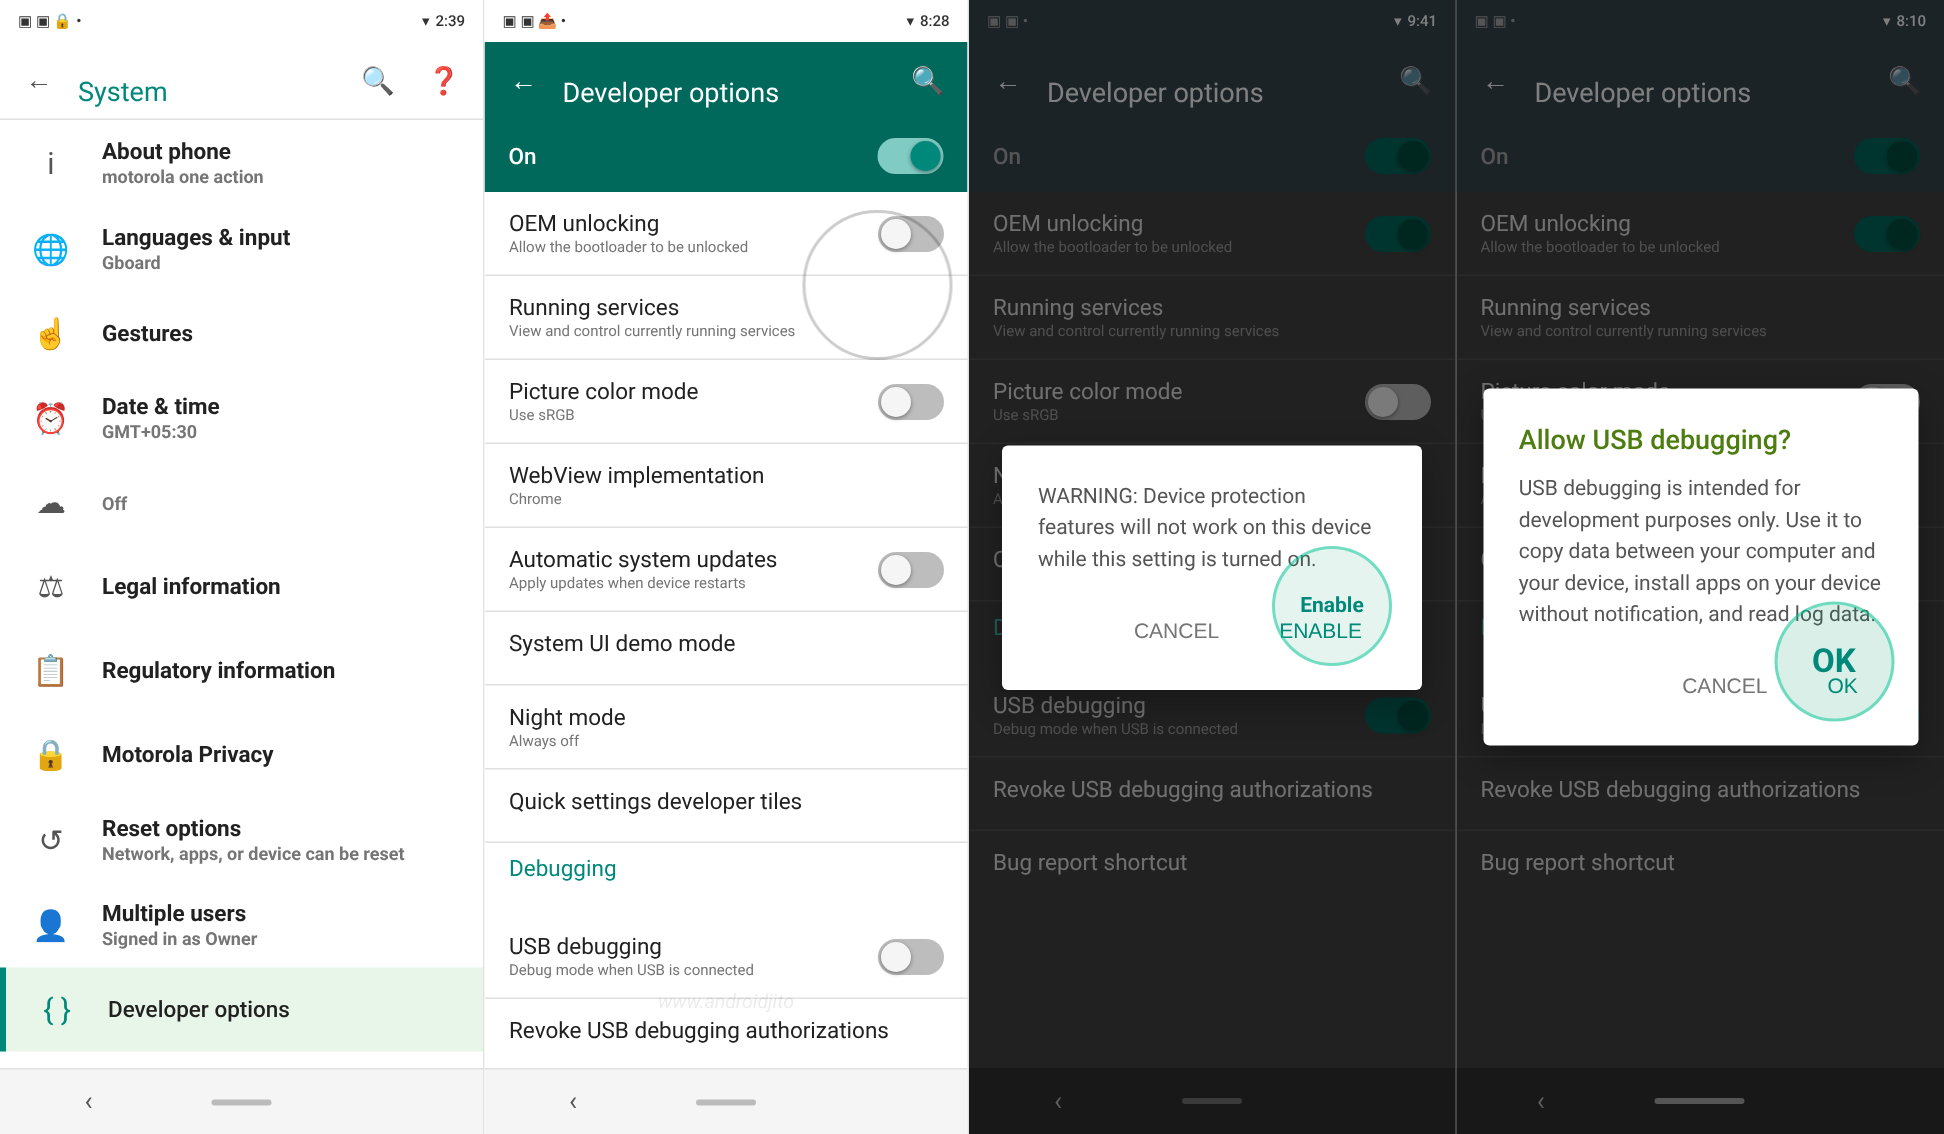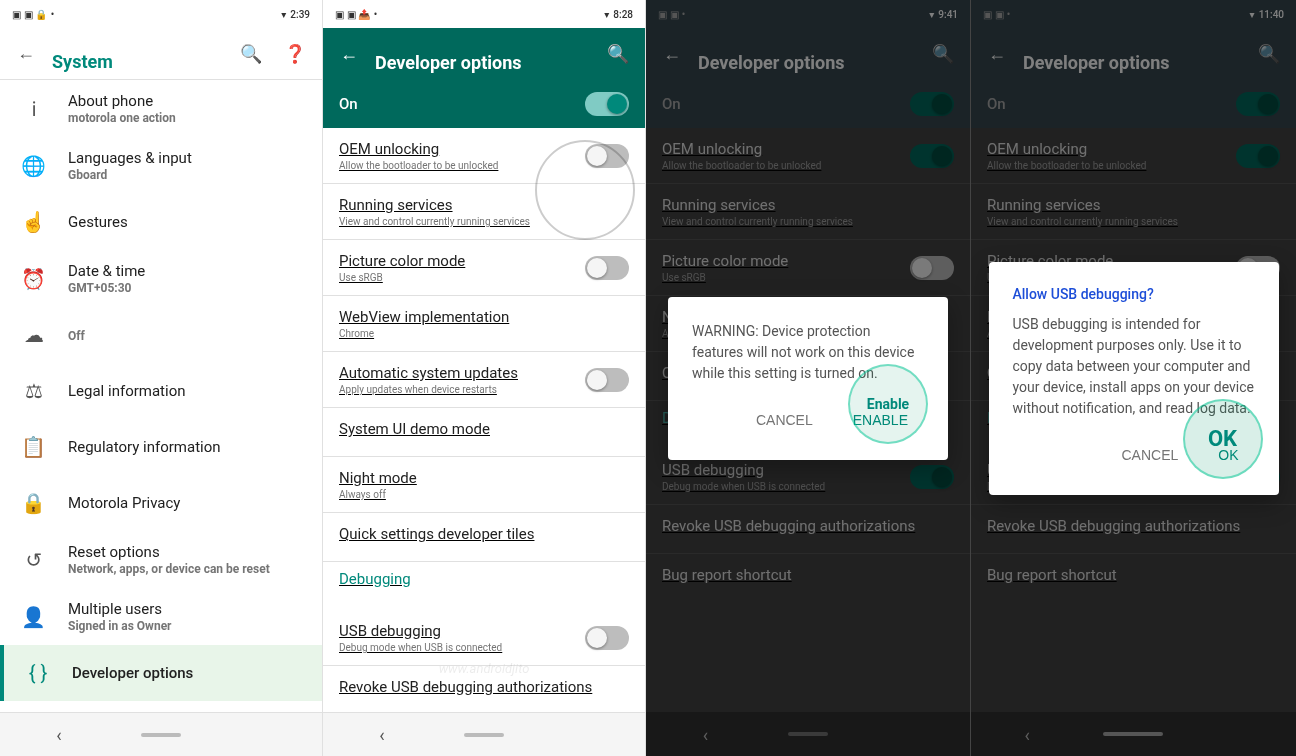--- a/index.html
+++ b/index.html
@@ -75,21 +75,21 @@
       padding: 0 8px;
       gap: 8px;
     }
     .app-bar.light { background: #fff; border-bottom: 1px solid #e0e0e0; }
     .app-bar.teal { background: #00695c; }
     .app-bar.dark { background: #37474f; }
 
     .app-bar-title {
       flex: 1;
       font-size: 18px;
-      font-weight: 700;
+      font-weight: 400;
       margin-top: 16px;
     }
     .app-bar-title.teal-text { color: #00897b; }
     .app-bar-title.white-text { color: #fff; }
 
     .icon-btn {
       width: 36px;
       height: 36px;
       display: flex;
       align-items: center;
@@ -129,36 +129,35 @@
       flex-shrink: 0;
     }
 
     .settings-item-text {
       flex: 1;
     }
 
     .settings-item-title {
       font-size: 15px;
       color: #212121;
-      font-weight: 400;
+      font-weight: 700;
     }
 
     .settings-item-subtitle {
       font-size: 12px;
       color: #757575;
       margin-top: 1px;
       font-weight: bold;
     }
 
     
     .dev-item {
       padding: 12px 16px;
       min-height: 48px;
       cursor: pointer;
-      text-decoration: underline;
     }
 
     .dev-item-row {
       display: flex;
       align-items: center;
       justify-content: space-between;
     }
 
     .dev-item-title {
       font-size: 15px;
@@ -242,23 +241,23 @@
     .dialog {
       background: #fff;
       border-radius: 4px;
       padding: 24px;
       width: 280px;
       box-shadow: 0 8px 24px rgba(0,0,0,0.3);
       position: relative;
     }
 
     .dialog-title {
-      font-size: 14px;
+      font-size: 18px;
       font-weight: 500;
-      color: #1d4ed8;
+      color: #4d7c0f;
       margin-bottom: 12px;
     }
 
     .dialog-body {
       font-size: 14px;
       color: #555;
       line-height: 1.5;
       margin-bottom: 20px;
     }
 
@@ -731,21 +730,21 @@
 </div>
 
 <div class="panel panel-right2">
 
   <div class="status-bar dark">
     <div class="status-icons">
       <span style="color:#aaa;">▣ ▣ •</span>
     </div>
     <div class="status-icons">
       <span>▾</span>
-      <span>11:40</span>
+      <span>8:10</span>
     </div>
   </div>
 
   <div class="app-bar dark">
     <button class="icon-btn white">←</button>
     <div class="app-bar-title white-text">Developer options</div>
     <button class="icon-btn white">🔍</button>
   </div>
 
   <div class="on-row-dark">

